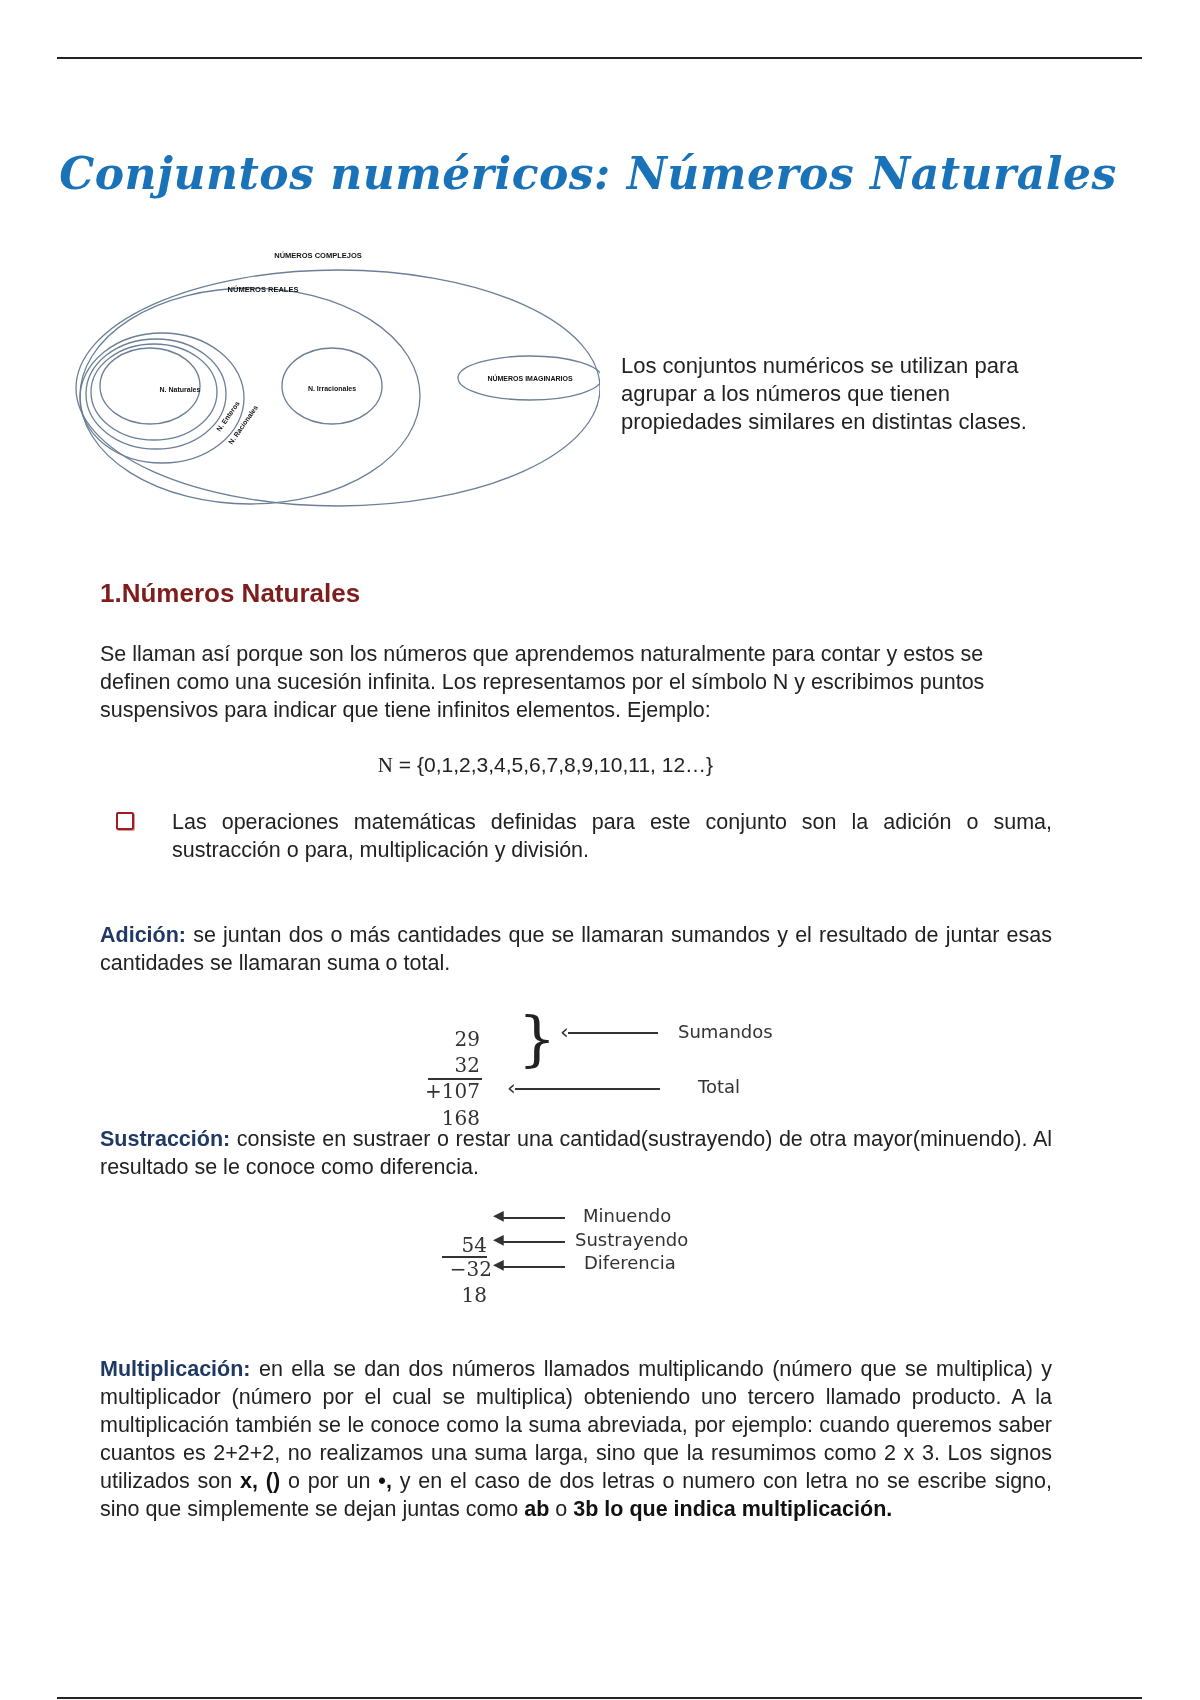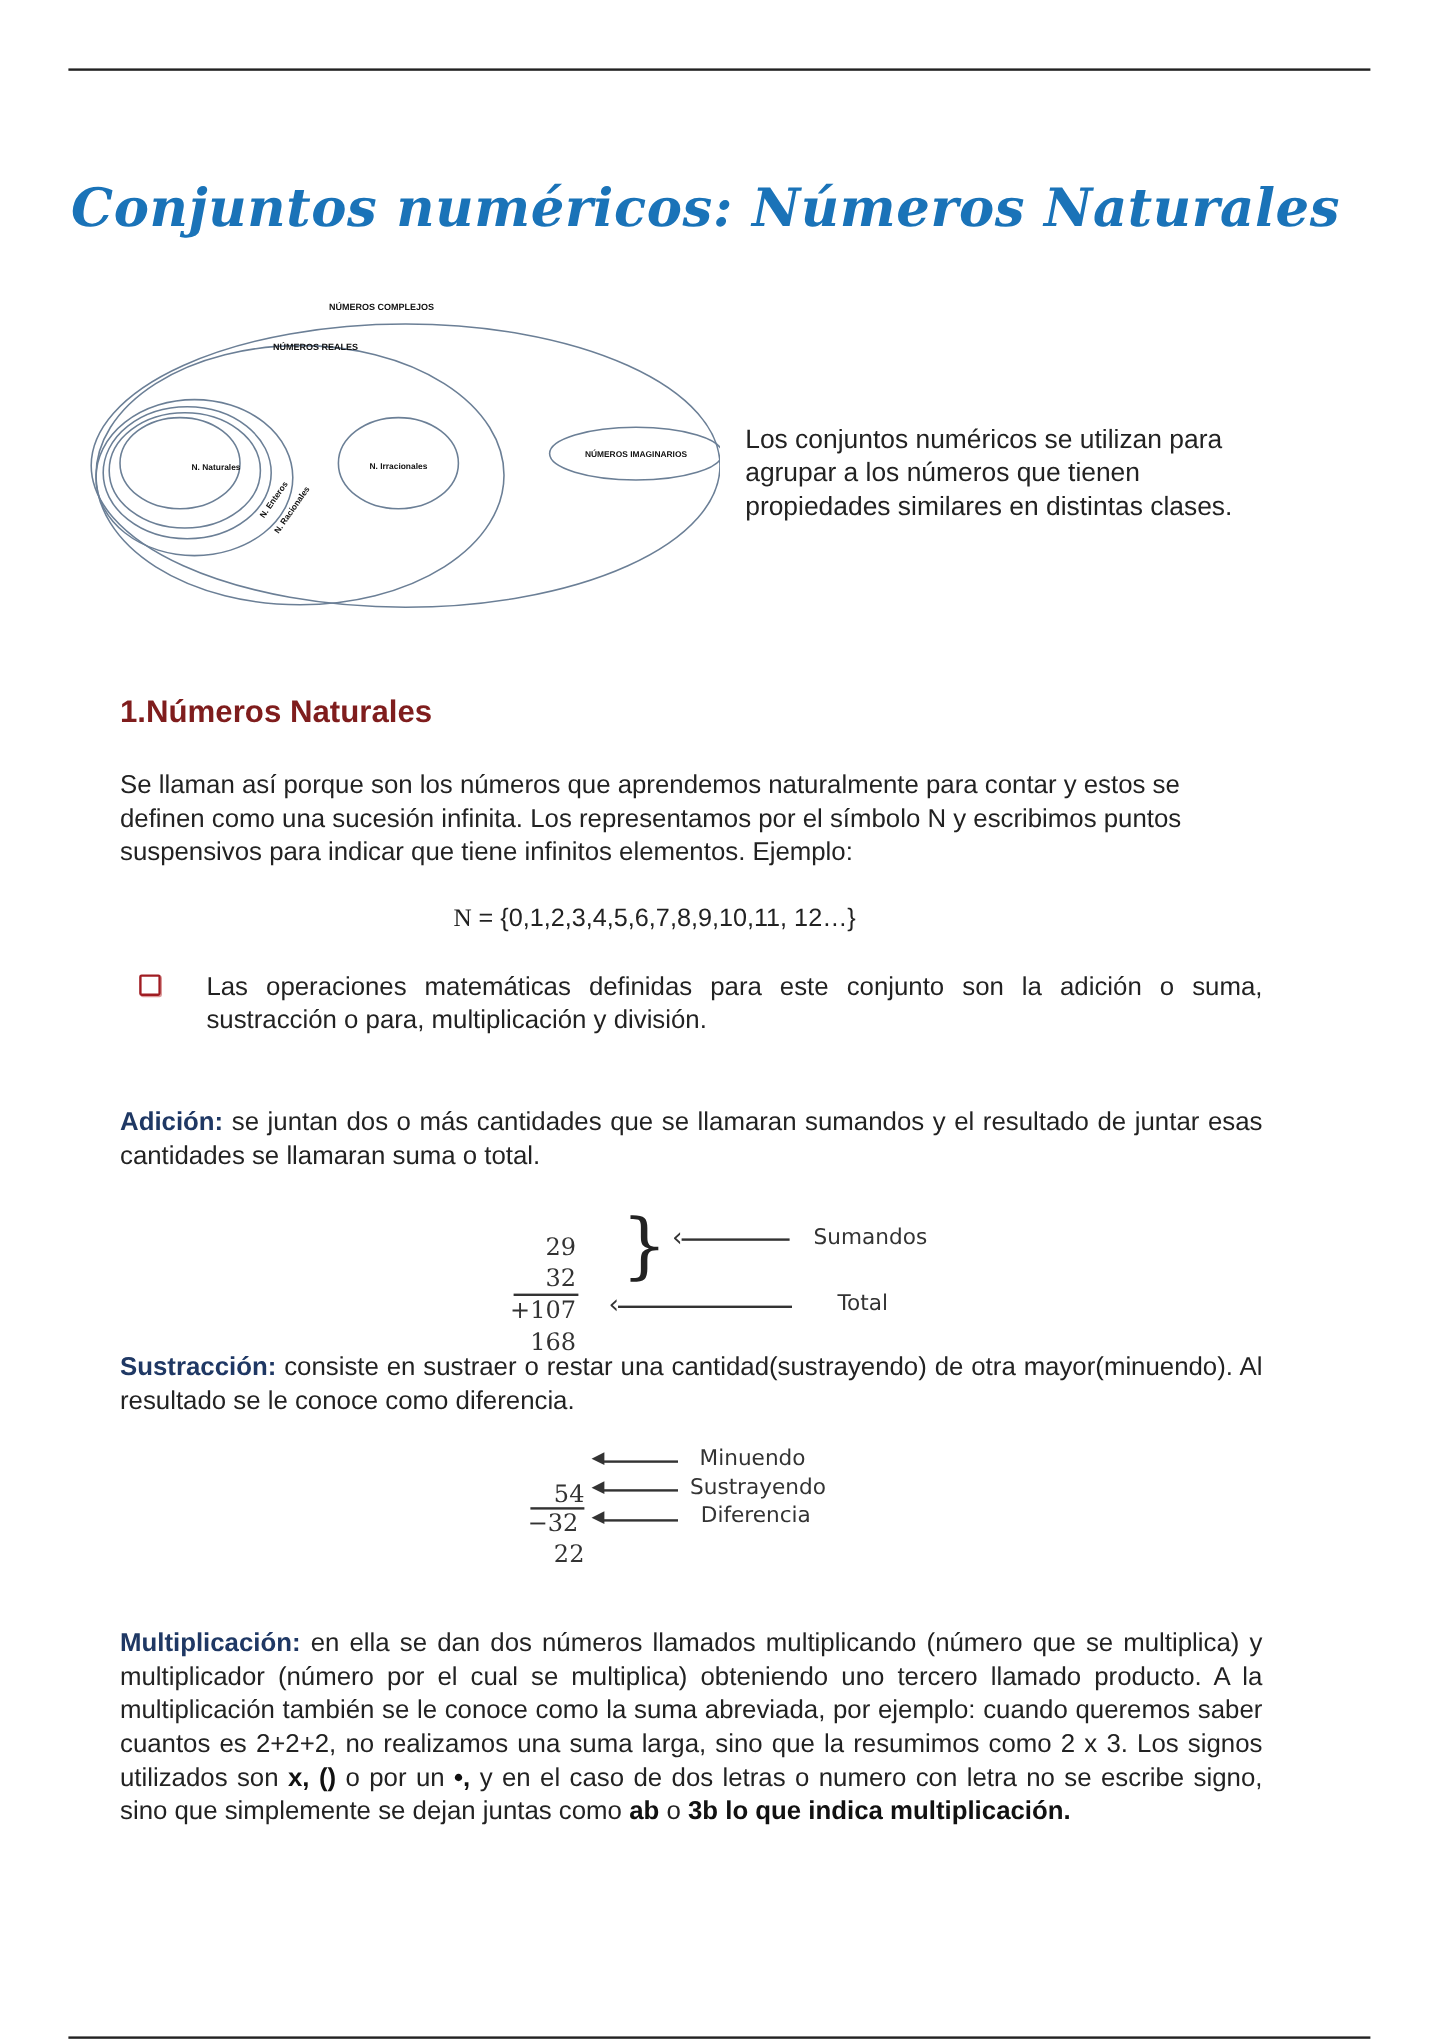--- a/index.html
+++ b/index.html
@@ -99,23 +99,23 @@
   <div class="clabel" style="left:678px; top:1021px;">Sumandos</div>
   <div class="arrowline" style="left:515px; top:1088px; width:145px;"></div>
   <div class="clabel" style="left:507px; top:1075px; font-size:22px;">‹</div>
   <div class="clabel" style="left:698px; top:1076px;text-align:center;">Total</div>
 </div>
 
 <div class="p p3"><span class="lbl">Sustracción:</span><span> consiste en sustraer o restar una cantidad(sustrayendo) de otra mayor(minuendo). Al resultado se le conoce como diferencia.</span></div>
 
 <div>
   <div class="num" style="left:427px; top:1206px;">54</div>
-  <div class="num" style="left:422px; top:1230px;">−32</div>
+  <div class="num" style="left:432px; top:1230px;">−32</div>
   <div class="opline" style="left:442px; top:1256px; width:45px;"></div>
-  <div class="num" style="left:427px; top:1256px;">22</div>
+  <div class="num" style="left:427px; top:1256px;">18</div>
 
   <div class="clabel" style="left:493px; top:1207px; font-size:14px;">◀</div>
   <div class="arrowline" style="left:503px; top:1217px; width:62px;"></div>
   <div class="clabel" style="left:583px; top:1205px;">Minuendo</div>
 
   <div class="clabel" style="left:493px; top:1231px; font-size:14px;">◀</div>
   <div class="arrowline" style="left:503px; top:1241px; width:62px;"></div>
   <div class="clabel" style="left:575px; top:1229px;">Sustrayendo</div>
 
   <div class="clabel" style="left:493px; top:1256px; font-size:14px;">◀</div>

